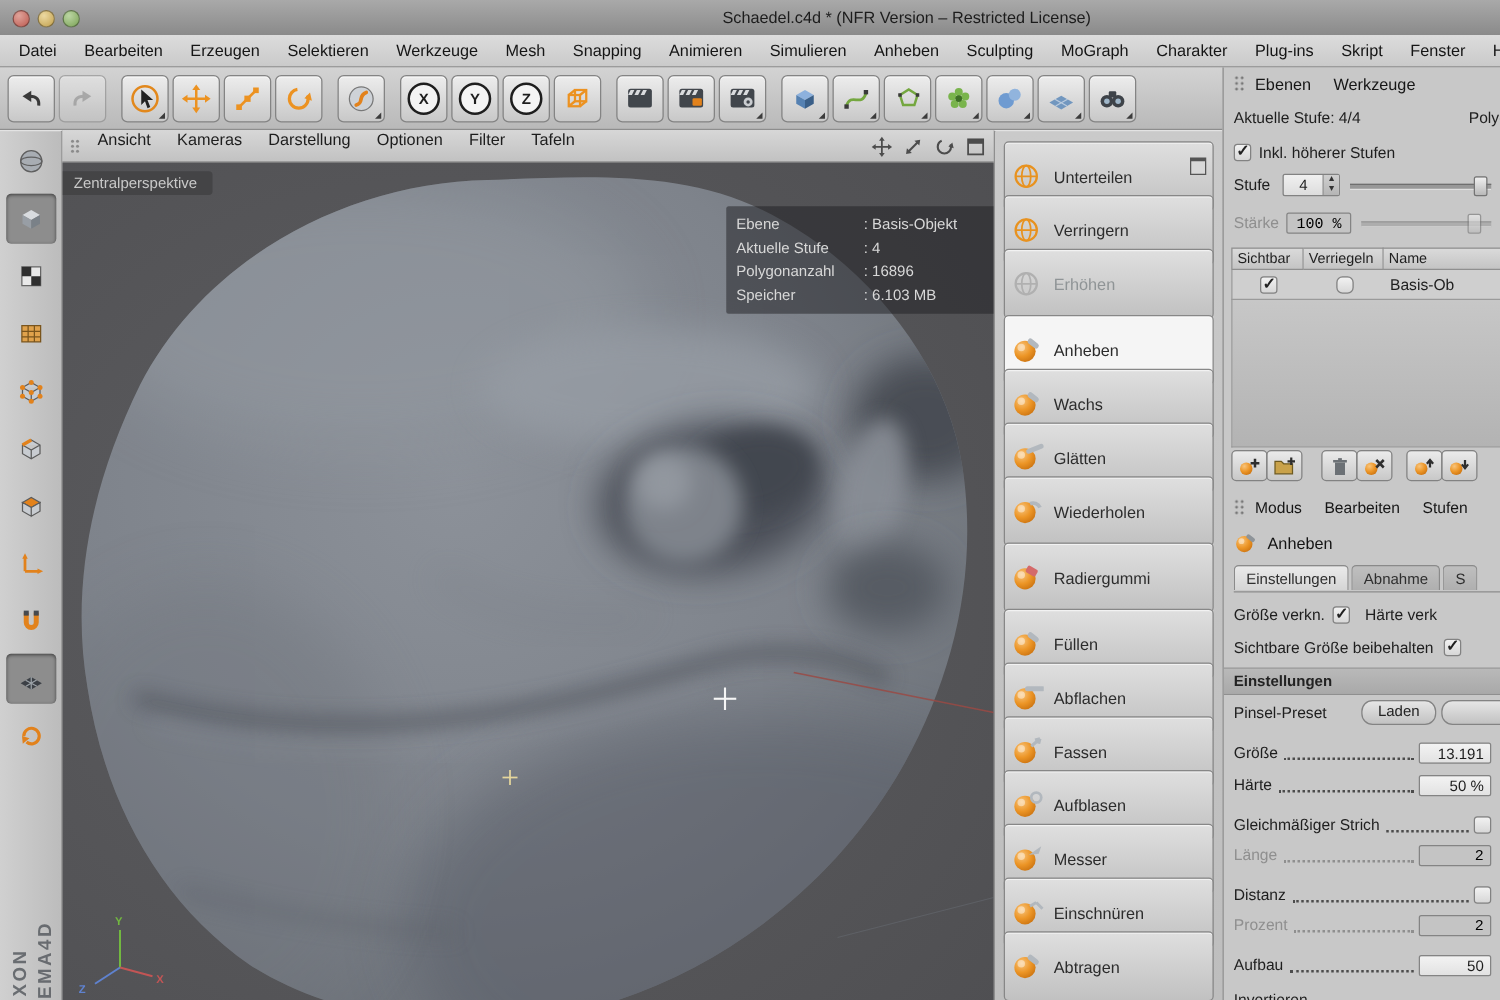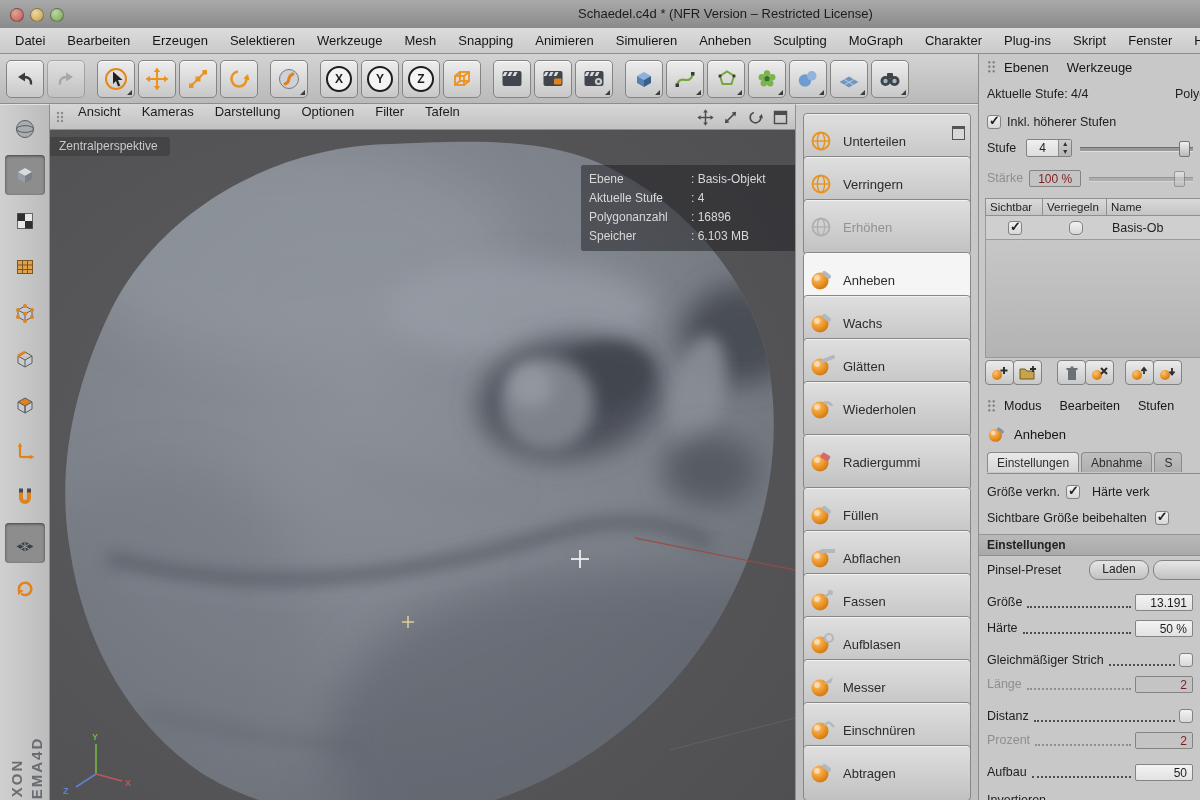--- a/index.html
+++ b/index.html
@@ -88,21 +88,21 @@
   .dd .arr{width:12px;height:100%;background:linear-gradient(#cfcfcf,#b5b5b5);border-left:1px solid #8c8c8c;
            font-size:7px;line-height:8px;text-align:center;color:#333;}
   .slider{position:relative;height:16px;flex:1;margin-left:8px;}
   .strack{position:absolute;left:0;right:0;top:7px;height:3px;background:#989898;
           border-top:1px solid #6f6f6f;border-bottom:1px solid #e0e0e0;}
   .shandle{position:absolute;top:1px;width:9px;height:14px;border:1px solid #747474;border-radius:2px;
            background:linear-gradient(#f0f0f0,#b9b9b9);}
   .fbox{width:58px;height:17px;flex:none;border:1px solid #848484;border-radius:2px;
         background:linear-gradient(#f3f3f3,#e2e2e2);font-size:12px;color:#1d1d1d;text-align:right;
         padding:0 5px;line-height:17px;box-sizing:border-box;}
-  .fbox.dim{background:#c4c4c4;color:#7f1d1d;}
+  .fbox.dim{background:#c4c4c4;color:#000000;font-family:Liberation Mono, monospace;}
   .leader{flex:1;margin:0 4px 0 5px;border-bottom:2px dotted #4c4c4c;height:9px;}
   .sechdr{position:absolute;left:0;width:222px;height:20px;background:linear-gradient(#b9b9b9,#a9a9a9);
           border-top:1px solid #959595;border-bottom:1px solid #8f8f8f;display:flex;align-items:center;}
   .sechdr span{font-size:12px;font-weight:bold;color:#222;margin-left:8px;}
   .pill{height:18px;border:1px solid #838383;border-radius:9px;background:linear-gradient(#e6e6e6,#c2c2c2);
         font-size:12px;color:#222;padding:0 12px;line-height:17px;flex:none;}
   .atabs{position:absolute;left:8px;width:240px;display:flex;border-bottom:1px solid #8c8c8c;height:21px;}
   .atab{height:20px;border:1px solid #8a8a8a;border-bottom:none;border-radius:4px 4px 0 0;
         background:linear-gradient(#bfbfbf,#afafaf);font-size:12px;color:#2e2e2e;
         padding:3px 9px 0;margin-right:2px;box-sizing:border-box;white-space:nowrap;}

